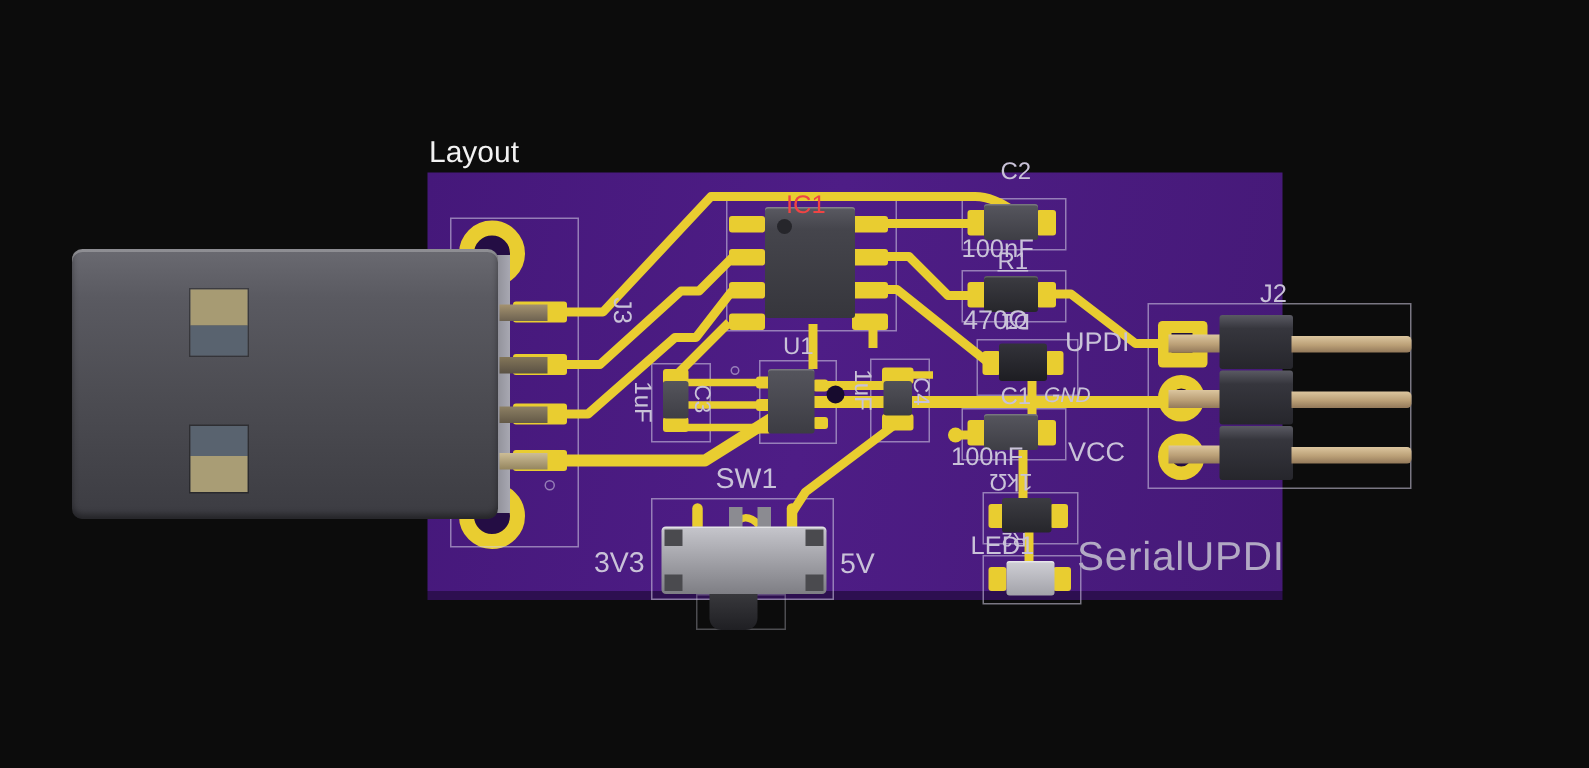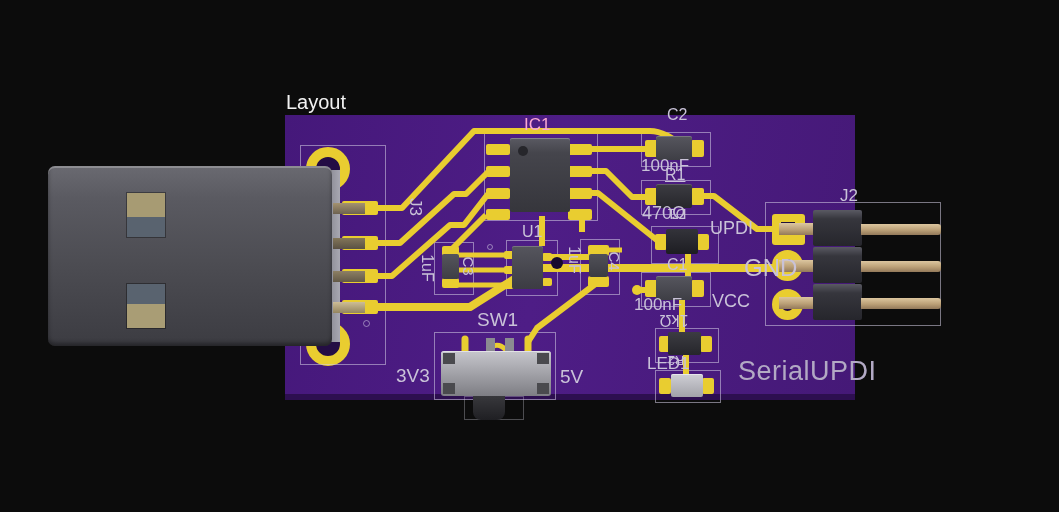--- a/index.html
+++ b/index.html
@@ -3,21 +3,21 @@
 <meta charset="utf-8">
 <style>
   html,body { margin:0; padding:0; background:#0c0c0c; }
   .canvas { position:relative; width:1059px; height:512px; background:#0c0c0c;
             font-family:"Liberation Sans", sans-serif; overflow:hidden; }
   .abs { position:absolute; }
   .board { position:absolute; left:285px; top:115px; width:570px; height:279px;
            background:linear-gradient(100deg,#45187a 0%,#4e1d86 45%,#451977 100%);
            border-bottom:6px solid #2d0f50; }
   .lbl { position:absolute; color:#c9c2d8; font-size:17px; line-height:1; white-space:nowrap; }
-  .lbl.yellow { color:#f9a8d4; }
+  .lbl.yellow { color:#ef4444;margin-top:12px; }
   .ctr-r90  { transform:translate(-50%,-50%) rotate(90deg); }
   .ctr-r180 { transform:translate(-50%,-50%) rotate(180deg); }
   .silk { position:absolute; border:1px solid rgba(214,208,230,.55); }
   .pad  { position:absolute; background:#e9cd30; border-radius:2px; }
   .body { position:absolute; border-radius:2px; }
   .ring { position:absolute; border-radius:50%; border:10px solid #e9cd30; background:#240d44; }
   .tanpin { position:absolute; background:linear-gradient(180deg,#dcc69f 0%,#bba077 55%,#93795a 100%); }
   .hblock { position:absolute; background:linear-gradient(180deg,#5a5a63 0%,#36363d 25%,#26262c 100%);
             border-radius:2px; }
   .title { position:absolute; color:#f2f2f2; font-size:20px; }
@@ -182,23 +182,23 @@
   <div class="lbl ctr-r90" style="left:468px; top:266px; font-size:15px;">C3</div>
   <div class="lbl ctr-r90" style="left:427px; top:268px; font-size:16px;">1uF</div>
   <div class="lbl ctr-r90" style="left:614px; top:261px; font-size:15px;">C4</div>
   <div class="lbl ctr-r90" style="left:574px; top:260px; font-size:16px;">1uF</div>
   <div class="lbl ctr-r90" style="left:415px; top:207px;">J3</div>
   <div class="lbl" style="left:477px; top:310px; font-size:19px;">SW1</div>
   <div class="lbl" style="left:396px; top:366px; font-size:19px;">3V3</div>
   <div class="lbl" style="left:560px; top:367px; font-size:19px;">5V</div>
   <div class="lbl" style="left:840px; top:187px;">J2</div>
   <div class="lbl" style="left:710px; top:219px; font-size:18px;text-align:right;">UPDI</div>
-  <div class="lbl" style="left:744px; top:256px; font-size:24px;">GND</div>
+  <div class="lbl" style="left:696px; top:256px; font-size:14px;font-style:italic;">GND</div>
   <div class="lbl" style="left:712px; top:292px; font-size:18px;">VCC</div>
-  <div class="brandtext" style="left:738px; top:356px;">SerialUPDI</div>
+  <div class="brandtext" style="left:718px; top:356px;">SerialUPDI</div>
 
   <div class="abs" style="left:324px; top:170px; width:16px; height:172px; background:linear-gradient(90deg,#7d7d85,#a8a8b2);"></div>
   <div class="abs" style="left:48px; top:166px; width:284px; height:180px; border-radius:7px;
        background:linear-gradient(180deg,#6a6a71 0%,#5a5a61 18%,#4c4c52 55%,#3c3c42 100%);
        box-shadow:inset 0 2px 0 rgba(255,255,255,.25), inset 0 -3px 4px rgba(0,0,0,.4);">
     <div class="abs" style="left:78px; top:26px; width:38px; height:44px; border:1px solid rgba(0,0,0,.35);">
       <div class="abs" style="left:0; top:0; width:38px; height:24px; background:#a79b73;"></div>
       <div class="abs" style="left:0; top:24px; width:38px; height:20px; background:#59636f;"></div>
     </div>
     <div class="abs" style="left:78px; top:117px; width:38px; height:44px; border:1px solid rgba(0,0,0,.35);">

